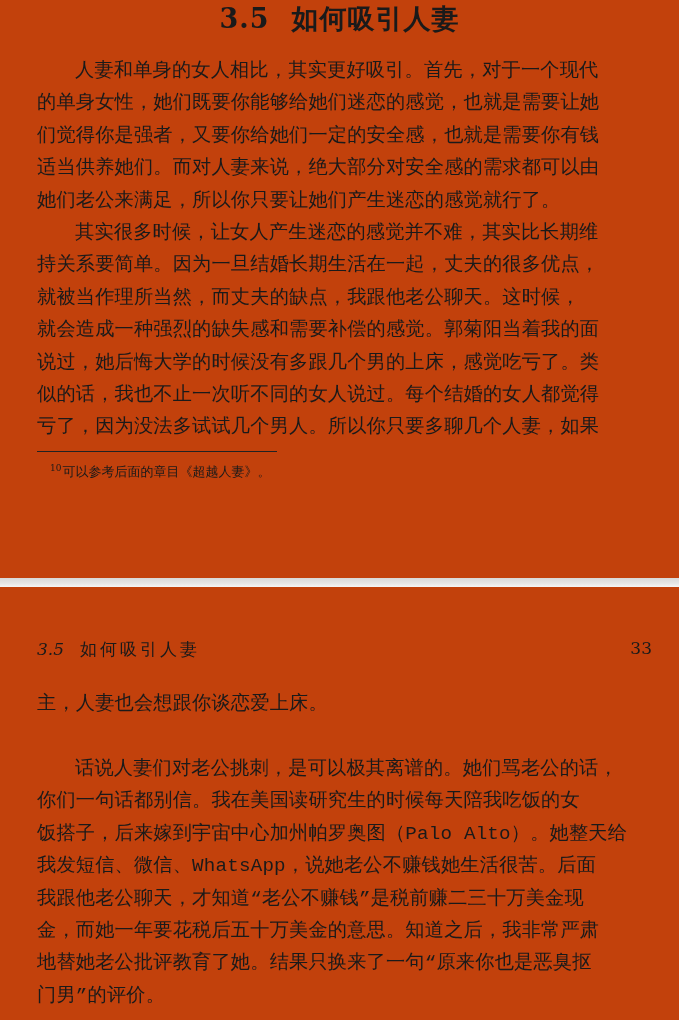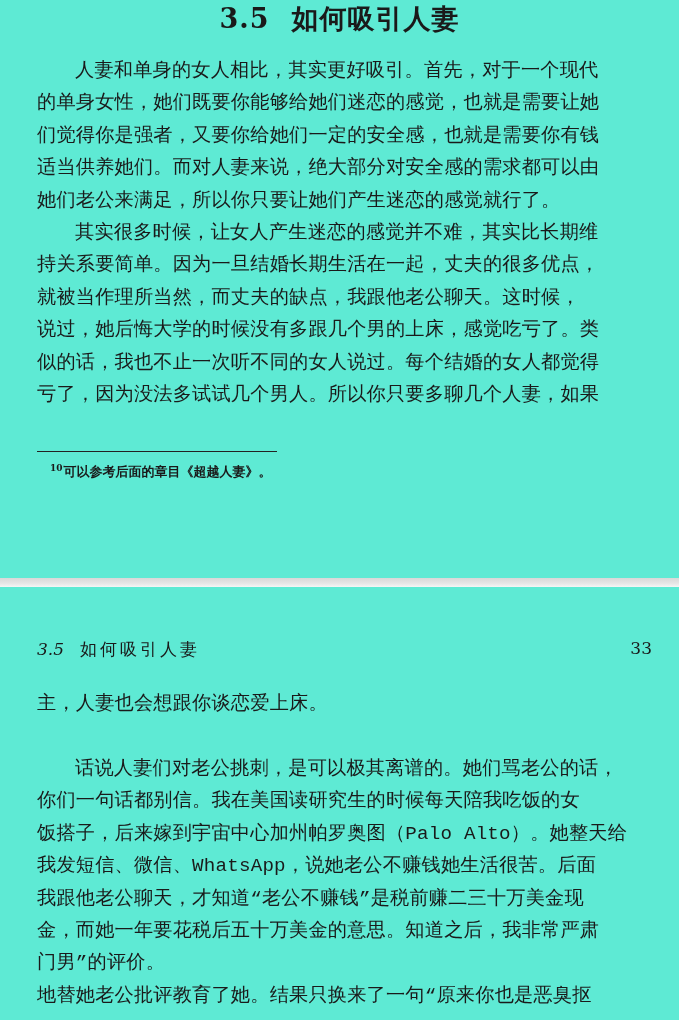--- a/index.html
+++ b/index.html
@@ -1,34 +1,34 @@
 <!DOCTYPE html>
 <html><head>
 <meta charset="utf-8">
 <style>
   html, body { margin:0; padding:0; background:#ffffff; }
   body { width:679px; height:1020px; position:relative; overflow:hidden;
          font-family:"DejaVu Serif","Liberation Serif",serif; color:#1a1a1a; }
-  .page { position:absolute; left:0; width:679px; background:#5eead4; }
+  .page { position:absolute; left:0; width:679px; background:#c2410c; }
   #page1 { top:0; height:578px; }
   #page2 { top:587px; height:433px; }
   .sep { position:absolute; left:0; top:578px; width:679px; height:9px;
          background:linear-gradient(#d8d8d8,#e6e6e6 60%,#f6f6f6); }
   .title { position:absolute; top:0; left:0; width:679px; text-align:center;
            font-family:"DejaVu Sans","Liberation Sans",sans-serif; font-weight:bold;
            font-size:27px; line-height:38px; letter-spacing:1px; }
   .title .num { font-family:"DejaVu Serif",serif; margin-right:22px; }
   .para { position:absolute; left:37px; width:602px; font-size:19.2px;
           line-height:32.4px; text-align:justify; text-align-last:left; margin:0;
           font-family:"DejaVu Sans","Liberation Sans",sans-serif; letter-spacing:0.2px; }
   .para .line { display:block; white-space:nowrap; height:32.4px;font-family:Liberation Mono, monospace; }
   .indent { padding-left:38px; }
   .fn-rule { position:absolute; left:37px; top:451px; width:240px; height:1px; background:#222; }
   .footnote { position:absolute; left:50px; top:459px; font-size:13px; line-height:18px;
-              font-family:"DejaVu Sans","Liberation Sans",sans-serif;font-weight:bold; }
+              font-family:"DejaVu Sans","Liberation Sans",sans-serif; }
   .footnote sup { font-size:9px; font-family:"DejaVu Serif",serif; vertical-align:5px; margin-right:1px; }
   .running-head { position:absolute; top:51px; left:37px; font-size:17px;
                   font-style:italic; font-family:"DejaVu Serif",serif; }
   .running-head .rh-title { font-style:normal; margin-left:16px; letter-spacing:3px; }
   .page-num { position:absolute; top:51px; right:27px; font-size:17px; font-family:"DejaVu Serif",serif; }
 </style>
 </head>
 <body>
 
 <div class="page" id="page1">
@@ -41,20 +41,21 @@
     <span class="line">的单身女性，她们既要你能够给她们迷恋的感觉，也就是需要让她</span>
     <span class="line">们觉得你是强者，又要你给她们一定的安全感，也就是需要你有钱</span>
     <span class="line">适当供养她们。而对人妻来说，绝大部分对安全感的需求都可以由</span>
     <span class="line">她们老公来满足，所以你只要让她们产生迷恋的感觉就行了。</span>
   </div>
 
   <div class="para" style="top:217px;">
     <span class="line indent">其实很多时候，让女人产生迷恋的感觉并不难，其实比长期维</span>
     <span class="line">持关系要简单。因为一旦结婚长期生活在一起，丈夫的很多优点，</span>
     <span class="line">就被当作理所当然，而丈夫的缺点，我跟他老公聊天。这时候，</span>
+    <span class="line">就会造成一种强烈的缺失感和需要补偿的感觉。郭菊阳当着我的面</span>
     <span class="line">说过，她后悔大学的时候没有多跟几个男的上床，感觉吃亏了。类</span>
     <span class="line">似的话，我也不止一次听不同的女人说过。每个结婚的女人都觉得</span>
     <span class="line">亏了，因为没法多试试几个男人。所以你只要多聊几个人妻，如果</span>
   </div>
 
   <div class="fn-rule"></div>
   <div class="footnote">
     <sup>10</sup><span>可以参考后面的章目《超越人妻》。</span>
   </div>
 </div>
@@ -71,16 +72,16 @@
     <span class="line">主，人妻也会想跟你谈恋爱上床。</span>
   </div>
 
   <div class="para" style="top:166px;">
     <span class="line indent">话说人妻们对老公挑刺，是可以极其离谱的。她们骂老公的话，</span>
     <span class="line">你们一句话都别信。我在美国读研究生的时候每天陪我吃饭的女</span>
     <span class="line">饭搭子，后来嫁到宇宙中心加州帕罗奥图（Palo Alto）。她整天给</span>
     <span class="line">我发短信、微信、WhatsApp，说她老公不赚钱她生活很苦。后面</span>
     <span class="line">我跟他老公聊天，才知道“老公不赚钱”是税前赚二三十万美金现</span>
     <span class="line">金，而她一年要花税后五十万美金的意思。知道之后，我非常严肃</span>
+    <span class="line">地替她老公批评教育了她。结果只换来了一句“原来你也是恶臭抠</span>
     <span class="line">门男”的评价。</span>
-    <span class="line">地替她老公批评教育了她。结果只换来了一句“原来你也是恶臭抠</span>
   </div>
 </div>
 
 </body></html>

